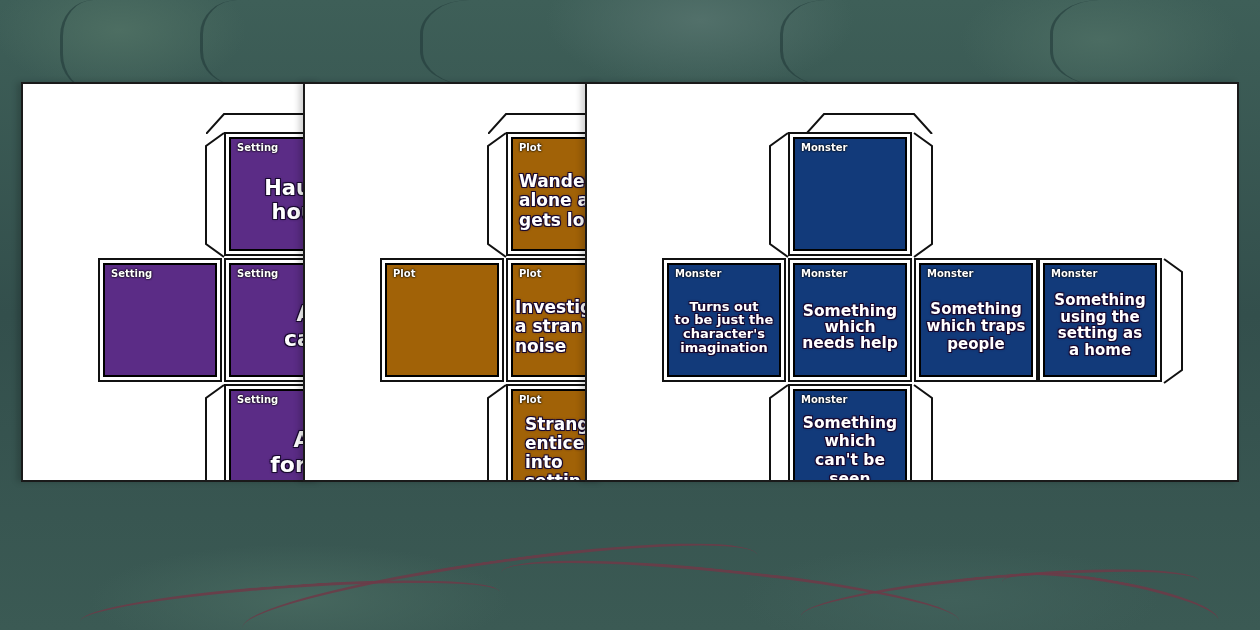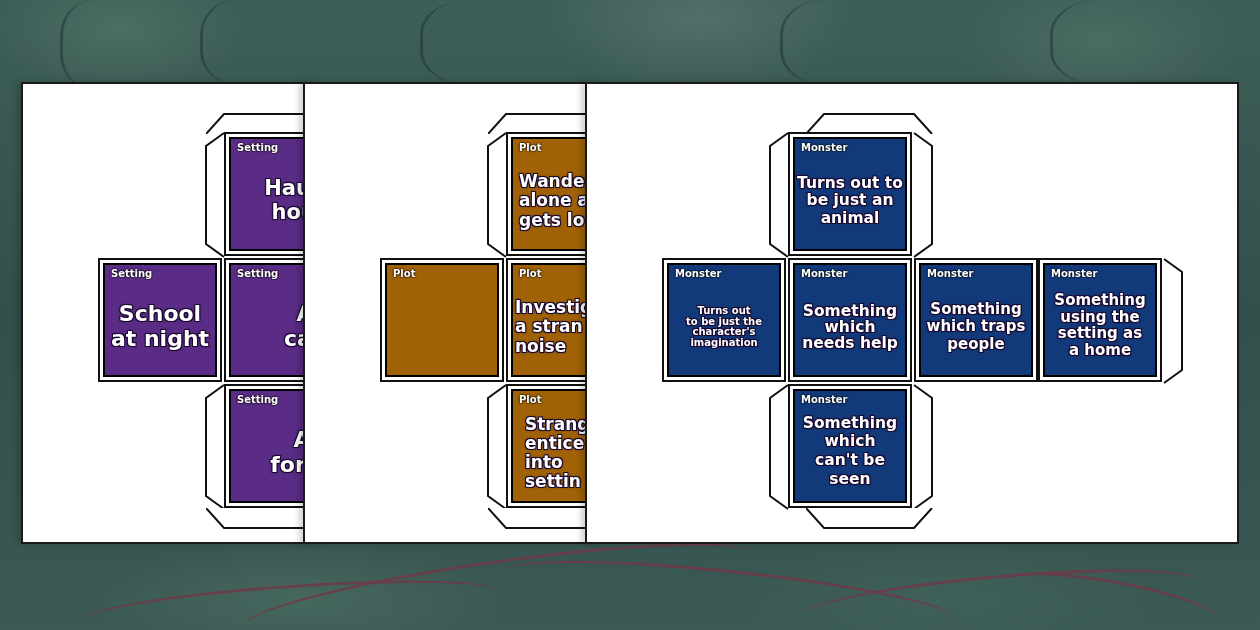--- a/index.html
+++ b/index.html
@@ -11,21 +11,21 @@
       radial-gradient(ellipse 220px 100px at 700px 20px, #52706a 0%, transparent 70%),
       radial-gradient(ellipse 200px 90px at 1100px 40px, #4b6c62 0%, transparent 70%),
       radial-gradient(ellipse 300px 80px at 300px 600px, #46675e 0%, transparent 70%),
       radial-gradient(ellipse 300px 80px at 950px 600px, #40605a 0%, transparent 70%),
       linear-gradient(180deg, #3e5f58 0%, #334f4c 50%, #3b5a54 100%);
   }
   .bg-line { position:absolute; border-top:3px solid #6e3a48; border-radius:50%; opacity:.85; }
   .bg-dark { position:absolute; border-left:3px solid #223a3a; opacity:.6; border-radius:40%; }
 
   .paper {
-    position:absolute; top:82px; height:462px; background:#fff;
+    position:absolute; top:82px; height:400px; background:#fff;
     border:2px solid #1a1a1a; box-sizing:border-box; overflow:hidden;
     box-shadow:-4px 0 6px rgba(0,0,0,.18);
   }
   .paper-1 { left:21px; width:300px; z-index:1; }
   .paper-2 { left:303px; width:300px; z-index:2; }
   .paper-3 { left:585px; width:654px; z-index:3; }
 
   .net { position:absolute; }
   .face {
     position:absolute; width:124px; height:124px; box-sizing:border-box;
@@ -94,22 +94,20 @@
     <div class="face" style="left:128px;top:20px;">
       <div class="face-inner">
         <span class="face-label">Setting</span>
         <span class="face-text" style="font-size:21px;padding-left:30px;">Haunt
 hous</span>
       </div>
     </div>
     <div class="face" style="left:2px;top:146px;">
       <div class="face-inner">
         <span class="face-label">Setting</span>
-        <span class="face-text" style="font-size:22px;">School
-at night</span>
       </div>
     </div>
     <div class="face" style="left:128px;top:146px;">
       <div class="face-inner">
         <span class="face-label">Setting</span>
         <span class="face-text" style="font-size:22px;padding-left:40px;">A
 cav</span>
       </div>
     </div>
     <div class="face" style="left:128px;top:272px;">
@@ -217,29 +215,26 @@
 
     <div class="tab" style="left:502px;top:146px;">
       <svg width="22" height="126">
           <polyline points="2,1 20,14 20,112 2,125" fill="#fff" stroke="#111" stroke-width="2"></polyline>
         </svg>
     </div>
 
     <div class="face" style="left:128px;top:20px;">
       <div class="face-inner">
         <span class="face-label">Monster</span>
-        <span class="face-text" style="font-size:15.5px;">Turns out to
-be just an
-animal</span>
       </div>
     </div>
     <div class="face" style="left:2px;top:146px;">
       <div class="face-inner">
         <span class="face-label">Monster</span>
-        <span class="face-text" style="font-size:10px;line-height:1.05;">Turns out
+        <span class="face-text" style="font-size:13px;line-height:1.05;">Turns out
 to be just the
 character's
 imagination</span>
       </div>
     </div>
     <div class="face" style="left:128px;top:146px;">
       <div class="face-inner">
         <span class="face-label">Monster</span>
         <span class="face-text" style="font-size:15.5px;line-height:1.05;">Something
 which

